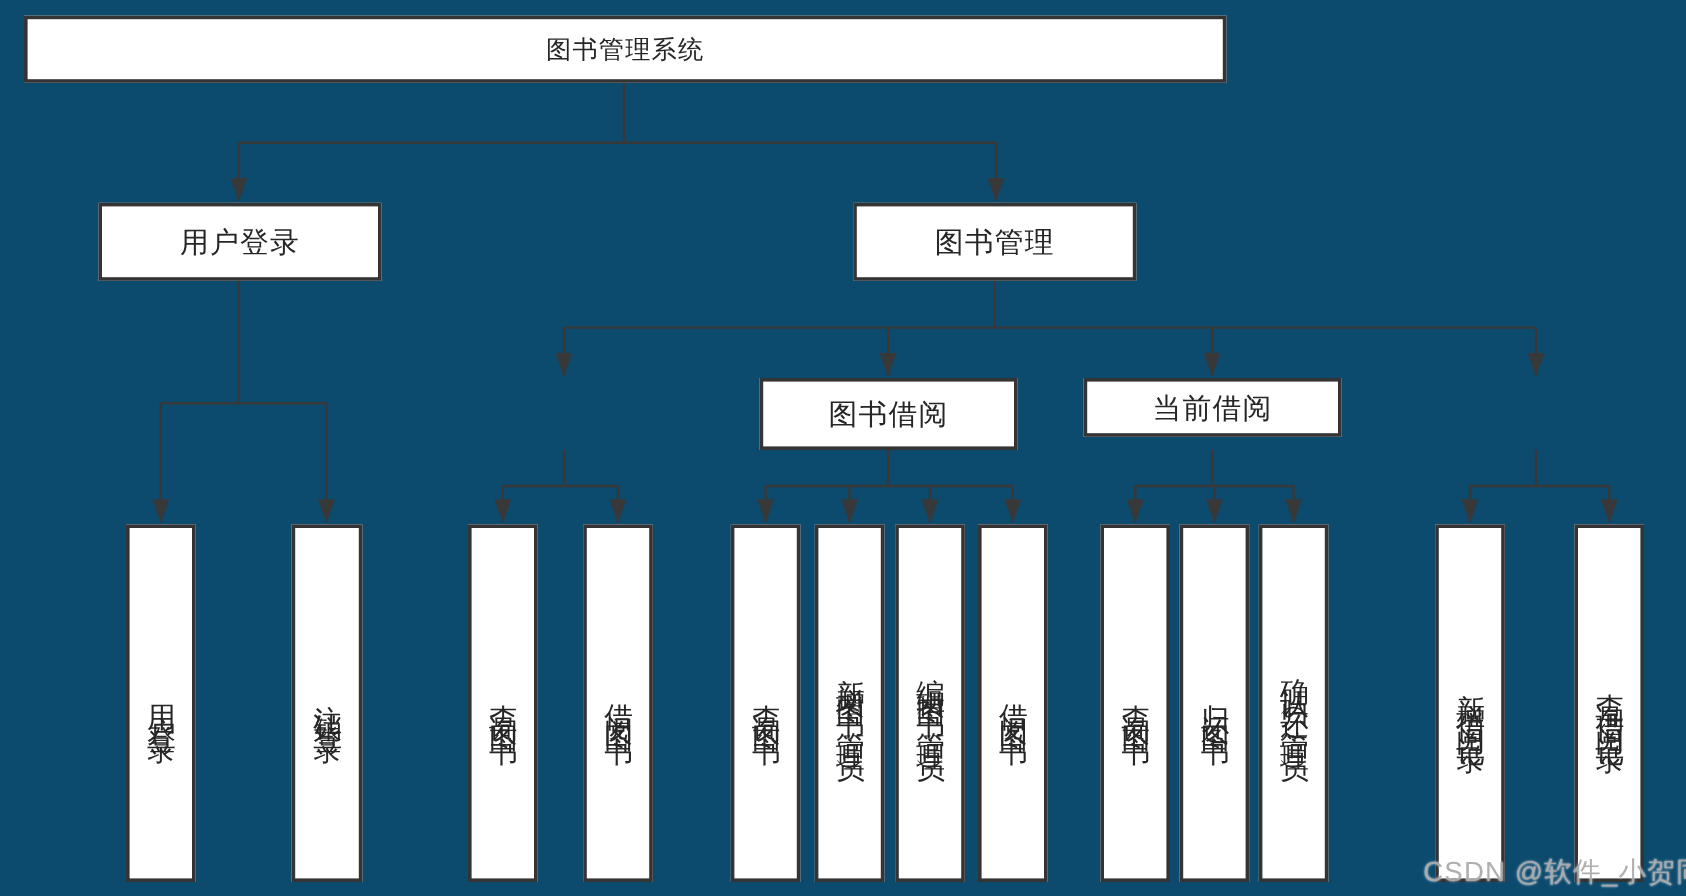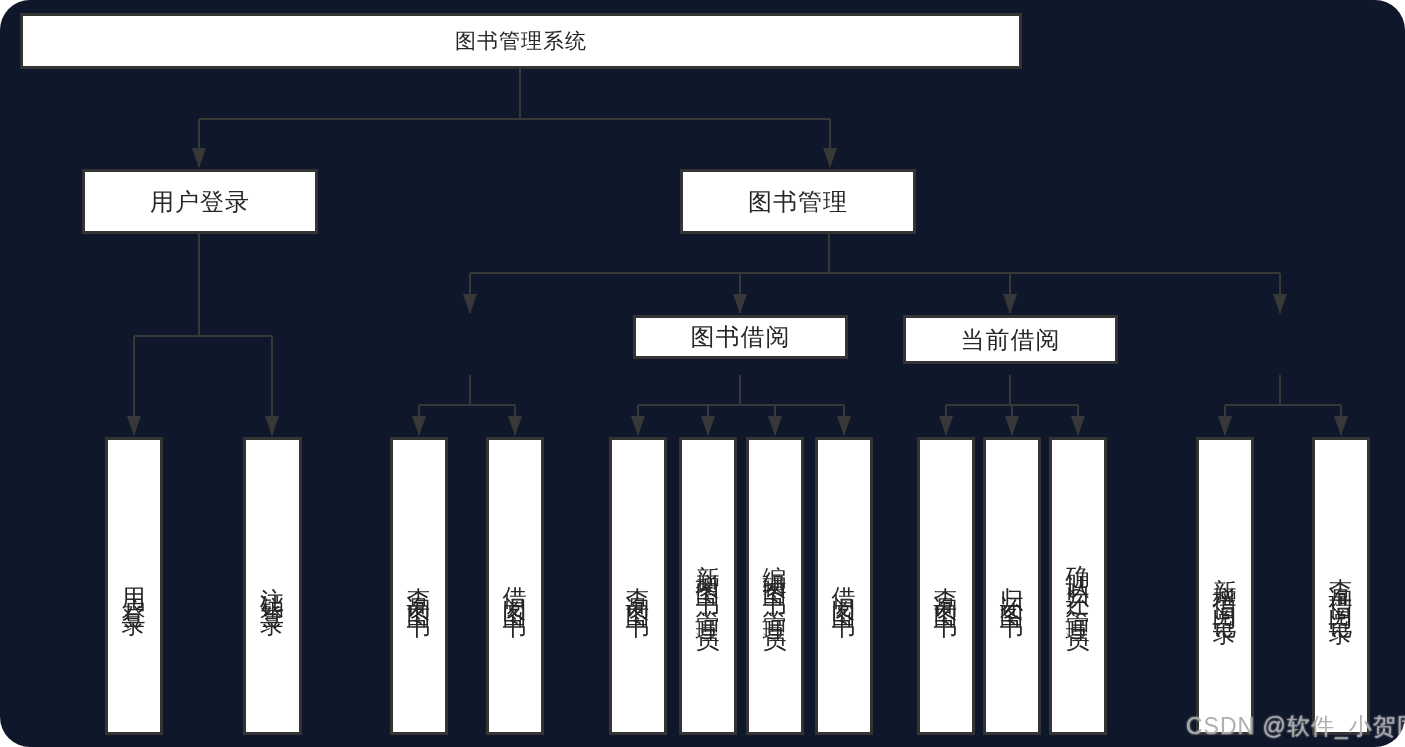--- a/index.html
+++ b/index.html
@@ -1,22 +1,21 @@
 <!DOCTYPE html>
 <html><head>
 <meta charset="utf-8">
 <style>
   html,body{margin:0;padding:0;background:#ffffff;}
   .canvas{
     position:relative;
     width:1405px;height:747px;
-    background:#0f172a;
+    background:#0c4a6e;
     overflow:hidden;
     font-family:"Liberation Sans", sans-serif;
-    border-radius:30px;
   }
   .connectors{position:absolute;left:0;top:0;}
   .node{
     position:absolute;
     box-sizing:border-box;
     border:3px solid #343434;
     background:#ffffff;
     display:flex;
     align-items:center;
     justify-content:center;
@@ -100,25 +99,25 @@
     </g>
   </svg>
 
   <div class="node root" style="left:20px;top:13px;width:1002px;height:56px">
     <span class="label">图书管理系统</span>
   </div>
 
   <div class="node" style="left:82px;top:169px;width:236px;height:65px">
     <span class="label">用户登录</span>
   </div>
-  <div class="node" style="left:680px;top:169px;width:236px;height:65px">
+  <div class="node" style="left:711px;top:169px;width:236px;height:65px">
     <span class="label">图书管理</span>
   </div>
 
-  <div class="node" style="left:633px;top:315px;width:215px;height:44px">
+  <div class="node" style="left:633px;top:315px;width:215px;height:60px">
     <span class="label">图书借阅</span>
   </div>
   <div class="node" style="left:903px;top:315px;width:215px;height:49px">
     <span class="label">当前借阅</span>
   </div>
 
   <div class="node leaf" style="left:105px;top:437px;width:58px;height:298px">
     <span class="label">用户登录</span>
   </div>
   <div class="node leaf" style="left:243px;top:437px;width:59px;height:298px">

